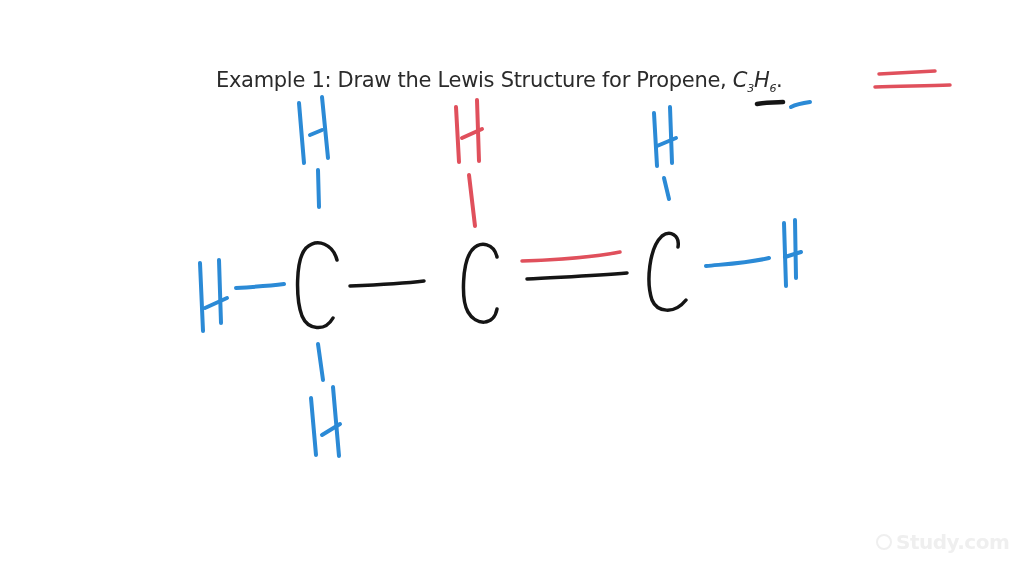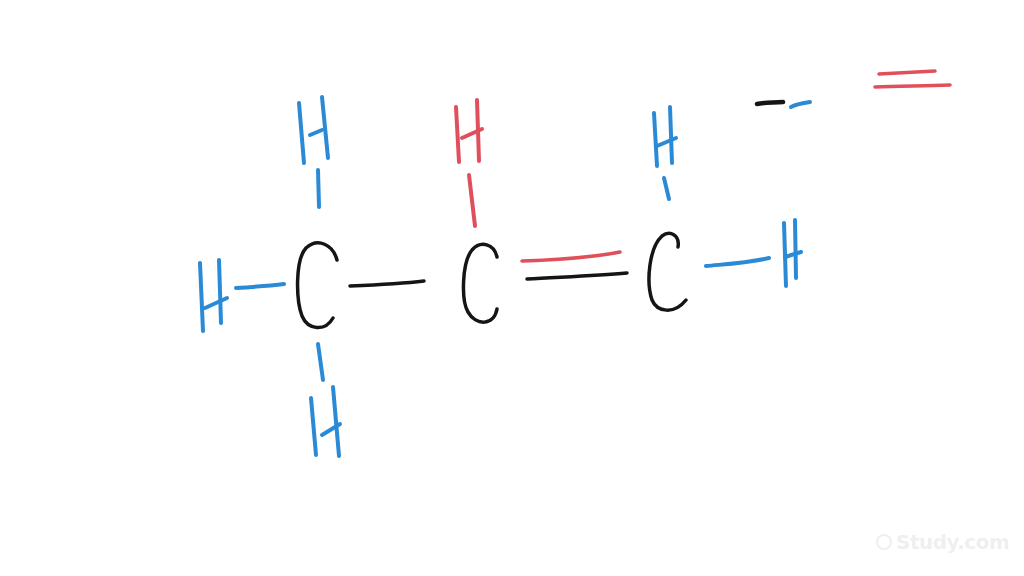--- a/index.html
+++ b/index.html
@@ -64,20 +64,23 @@
       border-radius: 50%;
       box-sizing: border-box;
       position: relative;
     }
   </style>
 </head>
 <body>
 
 <div class="slide">
 
+  <div class="title">
+    <span>Example 1: Draw the Lewis Structure for Propene, </span><span class="formula"><span>C</span><sub>3</sub><span>H</span><sub>6</sub></span><span>.</span>
+  </div>
 
   <svg class="drawing" width="1024" height="576" viewBox="0 0 1024 576">
 
     <g>
       <path d="M757,104 C766,102 774,103 783,102" stroke="#151515" stroke-width="4.5"></path>
       <path d="M791,107 C797,104 803,103 810,102" stroke="#2b8ad6" stroke-width="4"></path>
     </g>
 
     <g>
       <path d="M879,74 C897,73 916,72 935,71" stroke="#e0505c" stroke-width="3.5"></path>

